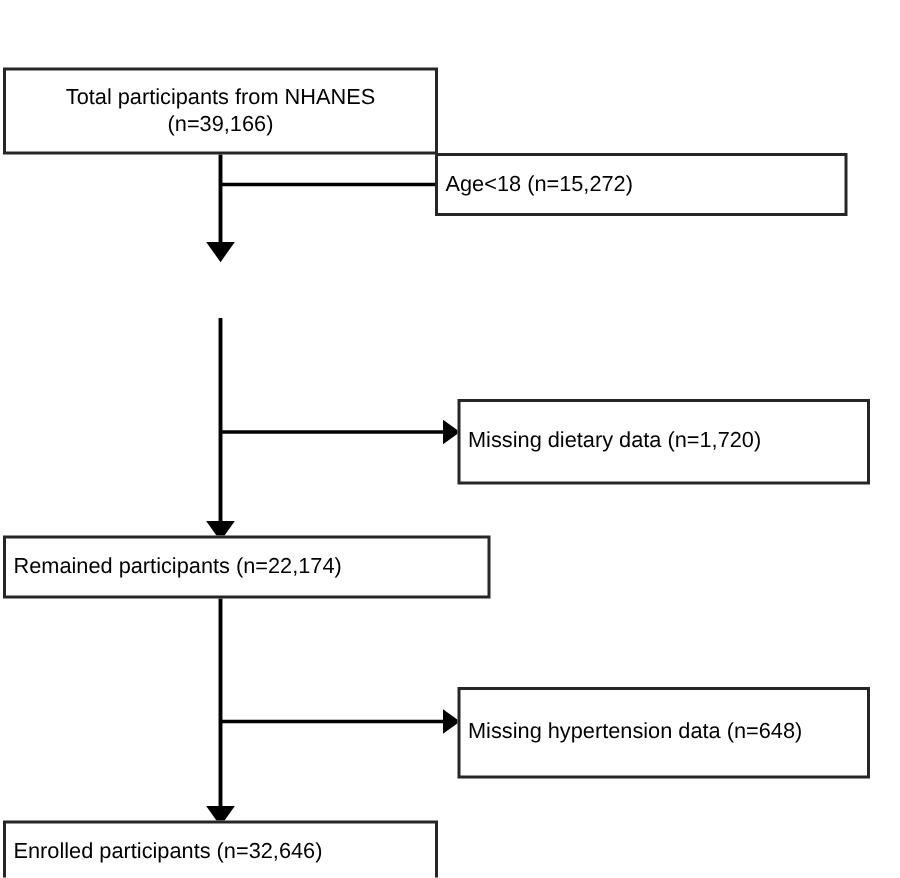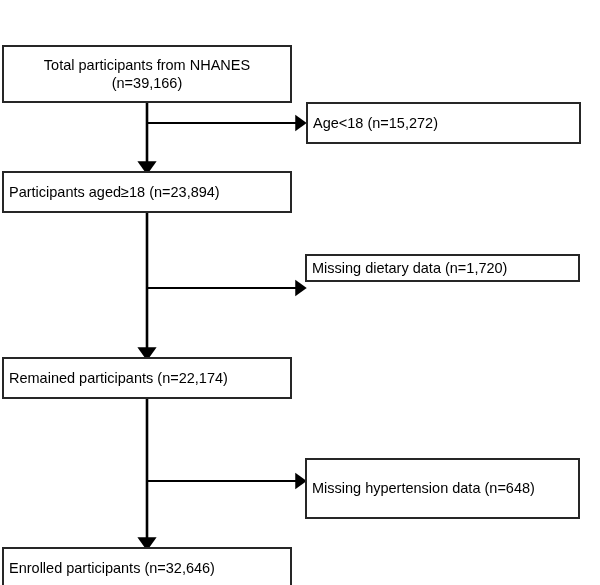--- a/index.html
+++ b/index.html
@@ -82,33 +82,30 @@
     <line x1="147" y1="398" x2="147" y2="544" stroke="#000000" stroke-width="2.6" marker-end="url(#arrowhead-down)"></line>
 
     <line x1="147" y1="481" x2="301" y2="481" stroke="#000000" stroke-width="2.2" marker-end="url(#arrowhead-right)"></line>
   </svg>
 
   <div class="node-box center-text" style="left:2px; top:2px; width:290px; height:58px;margin-top:43px;">
     <span class="node-label">Total participants from NHANES
 (n=39,166)</span>
   </div>
 
-  <div class="node-box left-text" style="left:306px; top:102px; width:275px; height:42px;">
+  <div class="node-box left-text" style="left:290px; top:102px; width:275px; height:42px;">
     <span class="node-label">Age&lt;18 (n=15,272)</span>
   </div>
 
-  <div class="node-box left-text" style="left:2px; top:171px; width:290px; height:42px;">
-    <span class="node-label">Participants aged≥18 (n=23,894)</span>
-  </div>
 
-  <div class="node-box left-text" style="left:305px; top:254px; width:275px; height:28px;">
+  <div class="node-box left-text" style="left:305px; top:266px; width:275px; height:57px;">
     <span class="node-label">Missing dietary data (n=1,720)</span>
   </div>
 
-  <div class="node-box left-text" style="left:2px; top:357px; width:290px; height:42px;">
+  <div class="node-box left-text" style="left:2px; top:357px; width:325px; height:42px;">
     <span class="node-label">Remained participants (n=22,174)</span>
   </div>
 
   <div class="node-box left-text" style="left:305px; top:458px; width:275px; height:61px;">
     <span class="node-label">Missing hypertension data (n=648)</span>
   </div>
 
   <div class="node-box left-text" style="left:2px; top:547px; width:290px; height:42px;">
     <span class="node-label">Enrolled participants (n=32,646)</span>
   </div>

